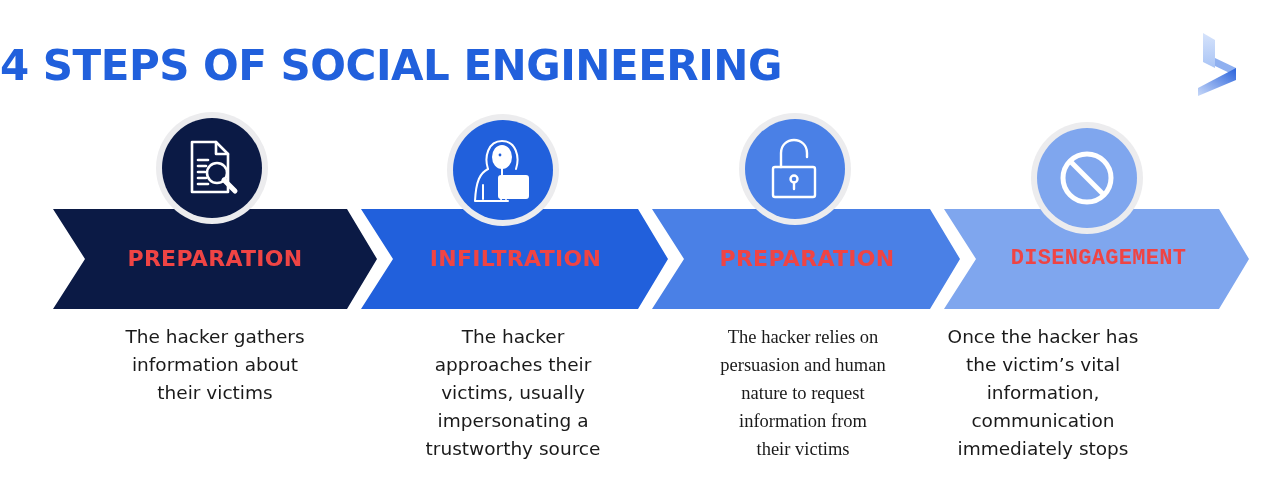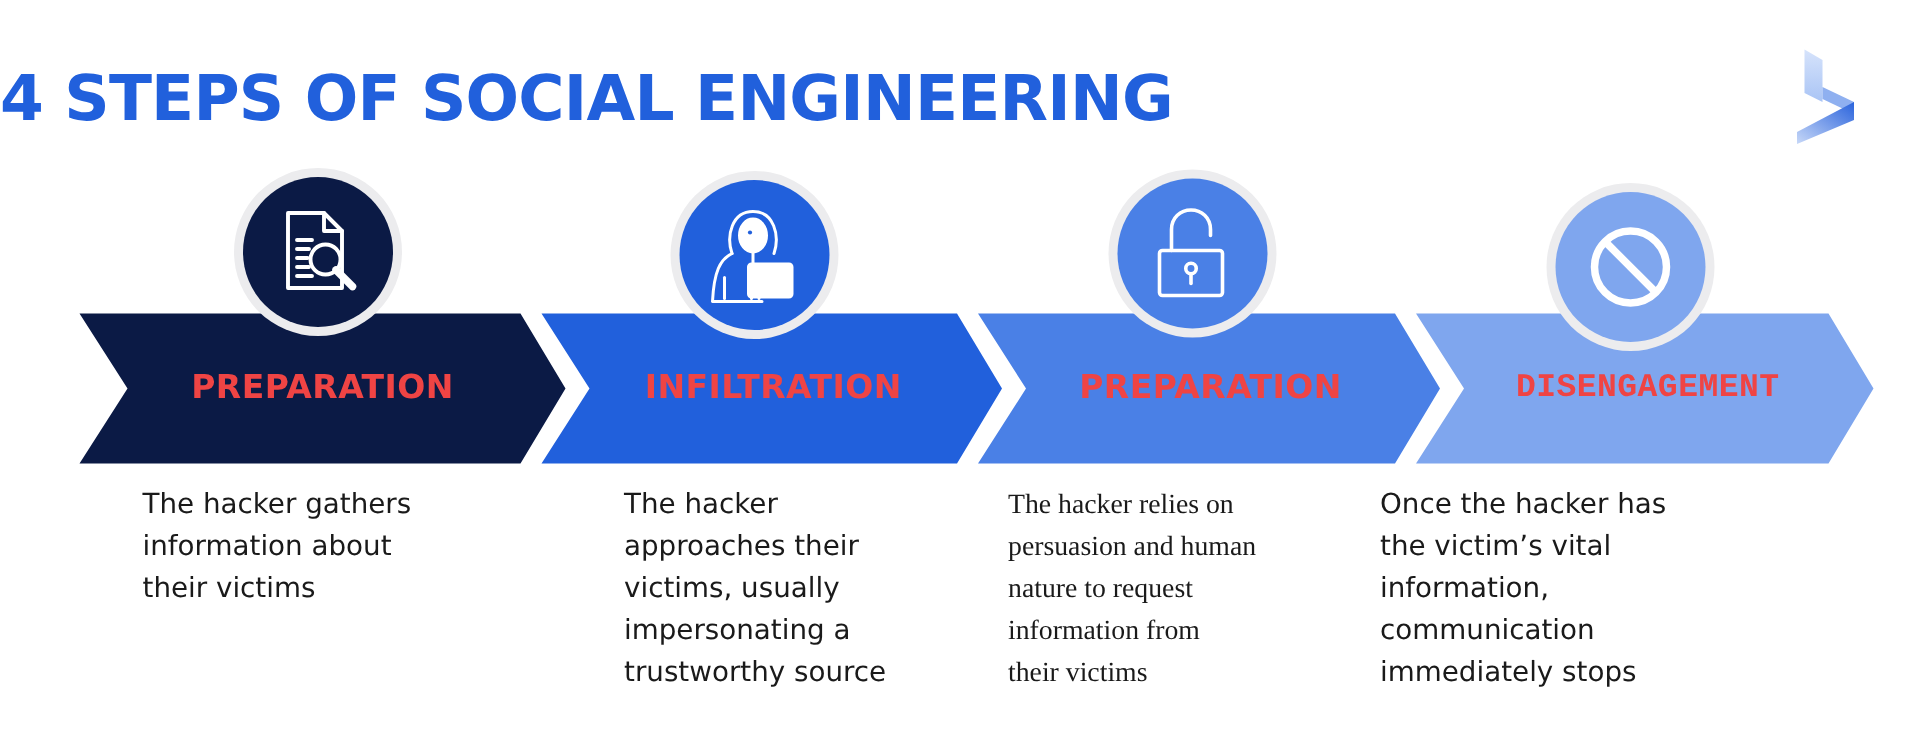--- a/index.html
+++ b/index.html
@@ -20,21 +20,21 @@
       letter-spacing: 0.3px;
     }
     .ring {
       position: absolute; width: 112px; height: 112px; border-radius: 50%; background: #ececee;
     }
     .disc {
       position: absolute; left: 6px; top: 6px; width: 100px; height: 100px; border-radius: 50%;
       display: flex; align-items: center; justify-content: center;
     }
     .desc {
-      position: absolute; top: 323px; text-align: left;
+      position: absolute; top: 323px; text-align: center;
       font-family: "DejaVu Sans", sans-serif; font-size: 18.5px; line-height: 28px; color: #1a1a1a;
       white-space: pre-line;
     }
   </style>
 </head>
 <body>
 
 <div class="title">4 STEPS OF SOCIAL ENGINEERING</div>
 
 <svg class="logo" viewBox="0 0 56 72">
@@ -112,21 +112,21 @@
 </div>
 
 <div class="step-label" style="left:85px; width:260px;">PREPARATION</div>
 <div class="step-label" style="left:393px; width:245px;">INFILTRATION</div>
 <div class="step-label" style="left:684px; width:246px;">PREPARATION</div>
 <div class="step-label" style="left:976px; width:245px;font-family:Liberation Mono, monospace;">DISENGAGEMENT</div>
 
 <div class="desc" style="left:95px; width:240px;">The hacker gathers
 information about
 their victims</div>
-<div class="desc" style="left:416px; width:226px;">The hacker
+<div class="desc" style="left:400px; width:226px;">The hacker
 approaches their
 victims, usually
 impersonating a
 trustworthy source</div>
 <div class="desc" style="left:672px; width:262px;font-family:Liberation Serif, serif;">The hacker relies on
 persuasion and human
 nature to request
 information from
 their victims</div>
 <div class="desc" style="left:920px; width:246px;">Once the hacker has

